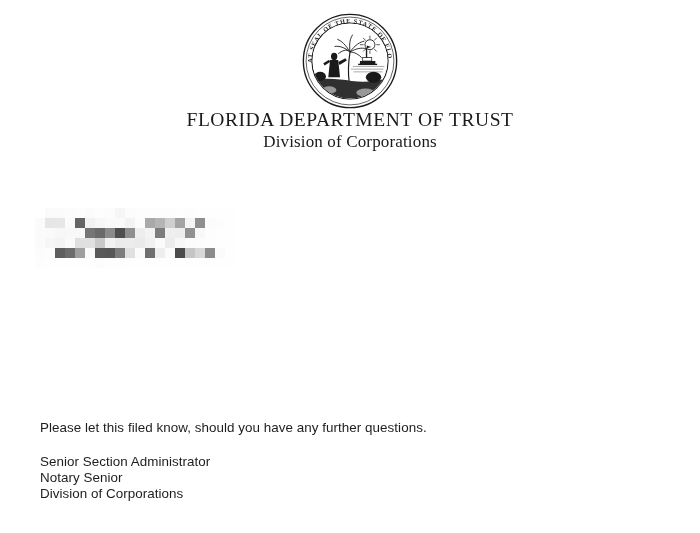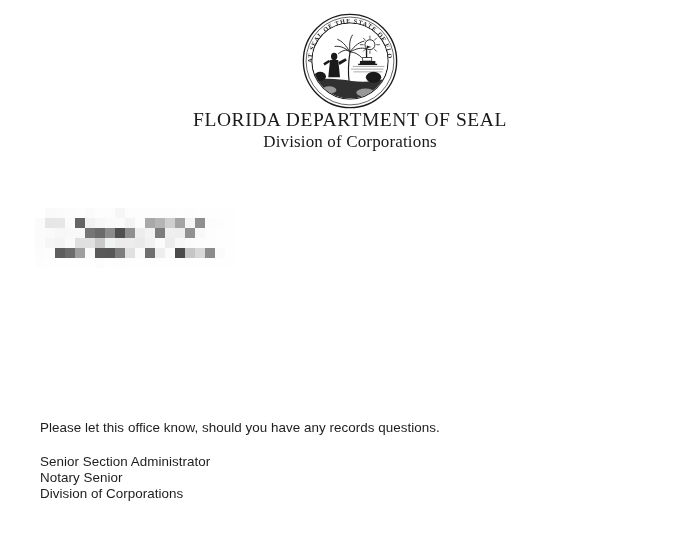--- a/index.html
+++ b/index.html
@@ -212,21 +212,21 @@
             <ellipse cx="140" cy="176" rx="20" ry="9"></ellipse>
           </g>
           <g fill="#1a1a1a">
             <ellipse cx="158" cy="142" rx="17" ry="12"></ellipse>
             <ellipse cx="40" cy="140" rx="13" ry="10"></ellipse>
           </g>
         </g>
       </svg>
     </div>
 
-    <div class="dept-name">FLORIDA DEPARTMENT OF SEAL</div>
+    <div class="dept-name">FLORIDA DEPARTMENT OF TRUST</div>
 
     <div class="dept-division">Division of Corporations</div>
   </div>
 
 
   <div class="redaction" id="redaction-block">
       <div class="cell" style="left: 10px; top: 0px; background: rgb(250, 250, 250);"></div>
       <div class="cell" style="left: 20px; top: 0px; background: rgb(251, 251, 251);"></div>
       <div class="cell" style="left: 30px; top: 0px; background: rgb(252, 252, 252);"></div>
       <div class="cell" style="left: 40px; top: 0px; background: rgb(253, 253, 253);"></div>
@@ -341,21 +341,21 @@
       <div class="cell" style="left: 130px; top: 50px; background: rgb(254, 254, 254);"></div>
       <div class="cell" style="left: 140px; top: 50px; background: rgb(254, 254, 254);"></div>
       <div class="cell" style="left: 150px; top: 50px; background: rgb(254, 254, 254);"></div>
       <div class="cell" style="left: 160px; top: 50px; background: rgb(254, 254, 254);"></div>
       <div class="cell" style="left: 170px; top: 50px; background: rgb(254, 254, 254);"></div>
       <div class="cell" style="left: 180px; top: 50px; background: rgb(254, 254, 254);"></div>
       <div class="cell" style="left: 190px; top: 50px; background: rgb(254, 254, 254);"></div>
     </div>
 
 
-  <div class="para" id="para-questions">Please let this office know, should you have any records questions.</div>
+  <div class="para" id="para-questions">Please let this filed know, should you have any further questions.</div>
 
   <div class="signature-block">
     <div>Senior Section Administrator</div>
     <div>Notary Senior</div>
     <div>Division of Corporations</div>
   </div>
 
 </div>
 
 </body></html>

